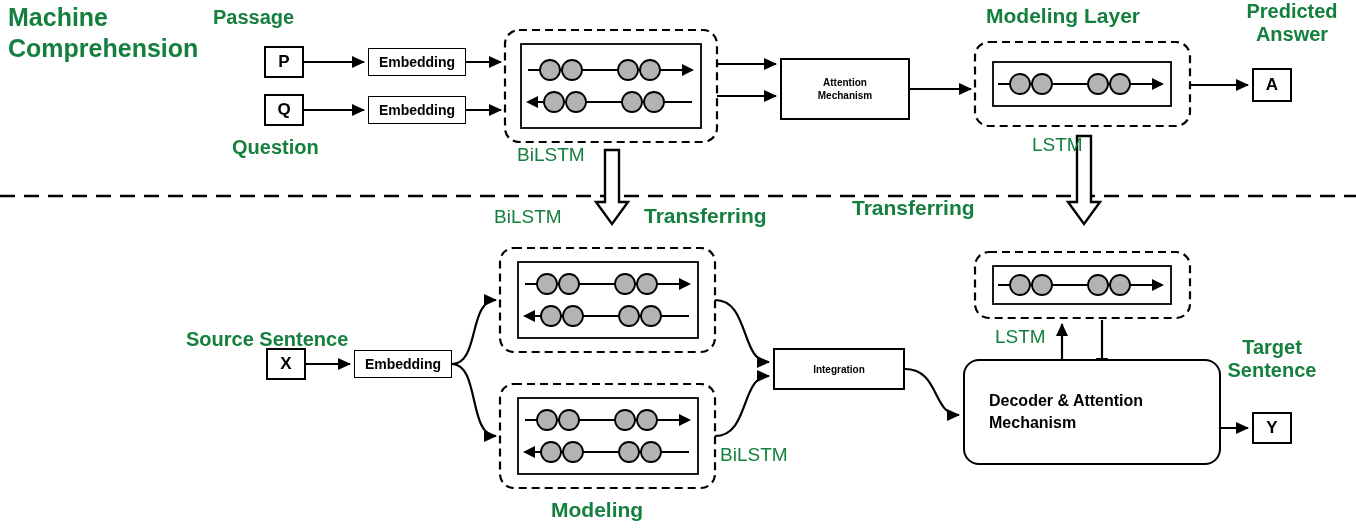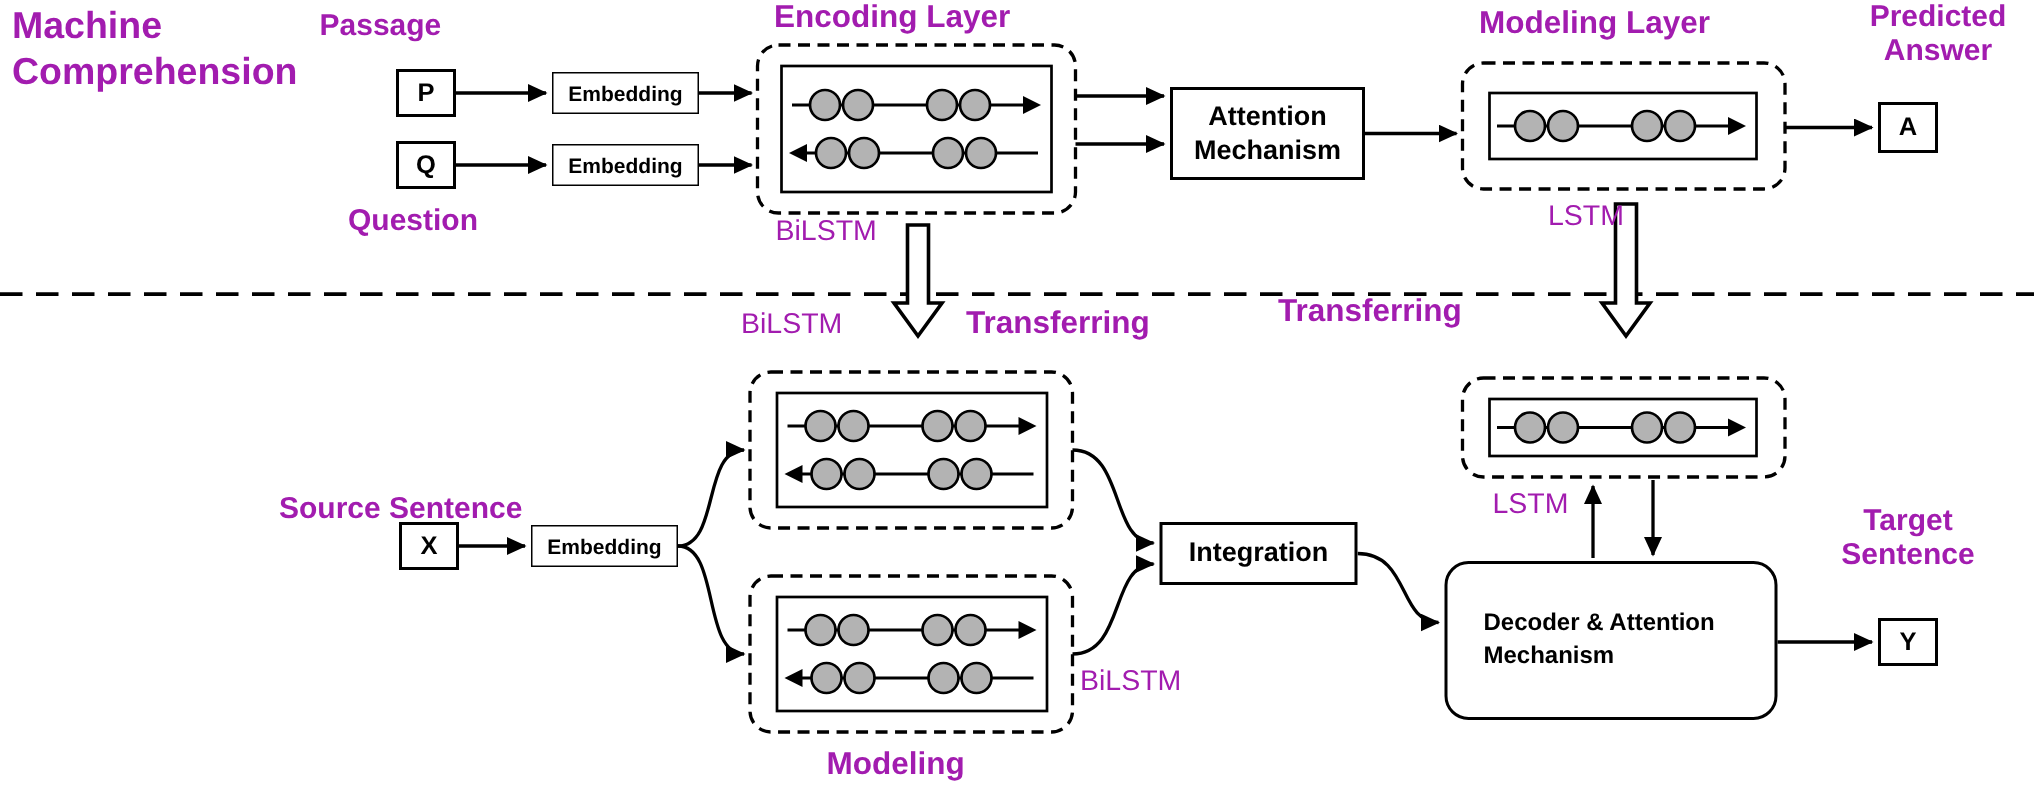--- a/index.html
+++ b/index.html
@@ -1,34 +1,34 @@
 <!DOCTYPE html>
 <html style="--node-fill: #b3b3b3;"><head>
 <meta charset="utf-8">
 <style>
   * { margin:0; padding:0; box-sizing:border-box; }
   html,body { background:#fff; }
   body { font-family:"Liberation Sans","DejaVu Sans",sans-serif; color:#000; }
   .canvas { position:relative; width:1356px; height:529px; background:#fff; overflow:hidden; }
   svg.wires { position:absolute; left:0; top:0; width:1356px; height:529px; }
 
-  .lbl { position:absolute; color:#a21caf; white-space:pre-line; }
+  .lbl { position:absolute; color:#15803d; white-space:pre-line; }
   .section-title { font-size:25px; font-weight:700; line-height:1.22; }
   .layer-title   { font-size:21px; font-weight:700; }
   .io-label      { font-size:20px; font-weight:700; }
   .cell-label    { font-size:19px; font-weight:400; }
   .transfer-label{ font-size:21px; font-weight:700; }
   .center { text-align:center; }
 
   .node-box { position:absolute; border:2px solid #000; background:#fff;
               display:flex; align-items:center; justify-content:center;
               font-weight:700; color:#000; }
   .small-node  { font-size:17px; }
   .embed-box   { border-width:1.5px; font-size:14px; }
-  .process-box { font-size:18px; text-align:center; white-space:pre-line; line-height:1.3; }
+  .process-box { font-size:10px; text-align:center; white-space:pre-line; line-height:1.3; }
   .decoder-box { border-radius:16px; font-size:16px; white-space:pre-line; line-height:1.4;
                  justify-content:flex-start; padding-left:24px; text-align:left; }
 
   .wire  { stroke:#000; stroke-width:2.2; fill:none; }
   .thin  { stroke:#000; stroke-width:2; fill:none; }
   .cell  { fill:var(--node-fill,#b3b3b3); stroke:#000; stroke-width:1.8; }
   .inner-rect  { fill:#fff; stroke:#000; stroke-width:1.8; }
   .dashed-rect { fill:none; stroke:#000; stroke-width:2.2; stroke-dasharray:8 5; }
   .block-arrow { fill:#fff; stroke:#000; stroke-width:2.4; }
   .divider { stroke:#000; stroke-width:2.5; stroke-dasharray:15 9; }
@@ -115,21 +115,20 @@
 Comprehension</div>
 
   <div class="lbl io-label" style="left:213px; top:6px;">Passage</div>
   <div class="node-box small-node" style="left:264px; top:46px; width:40px; height:32px;">P</div>
   <div class="node-box small-node" style="left:264px; top:94px; width:40px; height:32px;">Q</div>
   <div class="lbl io-label" style="left:232px; top:136px;">Question</div>
 
   <div class="node-box embed-box" style="left:368px; top:48px; width:98px; height:28px;">Embedding</div>
   <div class="node-box embed-box" style="left:368px; top:96px; width:98px; height:28px;">Embedding</div>
 
-  <div class="lbl layer-title" style="left:516px; top:0px;">Encoding Layer</div>
   <div class="lbl cell-label" style="left:517px; top:144px;">BiLSTM</div>
 
   <div class="node-box process-box" style="left:780px; top:58px; width:130px; height:62px;">Attention
 Mechanism</div>
 
   <div class="lbl layer-title" style="left:986px; top:4px;">Modeling Layer</div>
   <div class="lbl cell-label" style="left:1032px; top:134px;">LSTM</div>
 
   <div class="lbl io-label center" style="left:1228px; top:0px; width:128px;text-align:center;">Predicted
 Answer</div>
@@ -142,21 +141,21 @@
 
   <div class="lbl io-label" style="left:186px; top:328px;">Source Sentence</div>
   <div class="node-box small-node" style="left:266px; top:348px; width:40px; height:32px;">X</div>
   <div class="node-box embed-box" style="left:354px; top:350px; width:98px; height:28px;">Embedding</div>
 
   <div class="lbl cell-label" style="left:720px; top:444px;">BiLSTM</div>
   <div class="lbl transfer-label" style="left:551px; top:498px;">Modeling</div>
 
   <div class="node-box process-box" style="left:773px; top:348px; width:132px; height:42px;">Integration</div>
 
-  <div class="node-box decoder-box" style="left:963px; top:374px; width:222px; height:106px;">Decoder &amp; Attention
+  <div class="node-box decoder-box" style="left:963px; top:359px; width:258px; height:106px;">Decoder &amp; Attention
 Mechanism</div>
   <div class="lbl cell-label" style="left:995px; top:326px;">LSTM</div>
 
   <div class="lbl io-label center" style="left:1210px; top:336px; width:124px;">Target
 Sentence</div>
   <div class="node-box small-node" style="left:1252px; top:412px; width:40px; height:32px;">Y</div>
 
 </div>
 
 </body></html>

